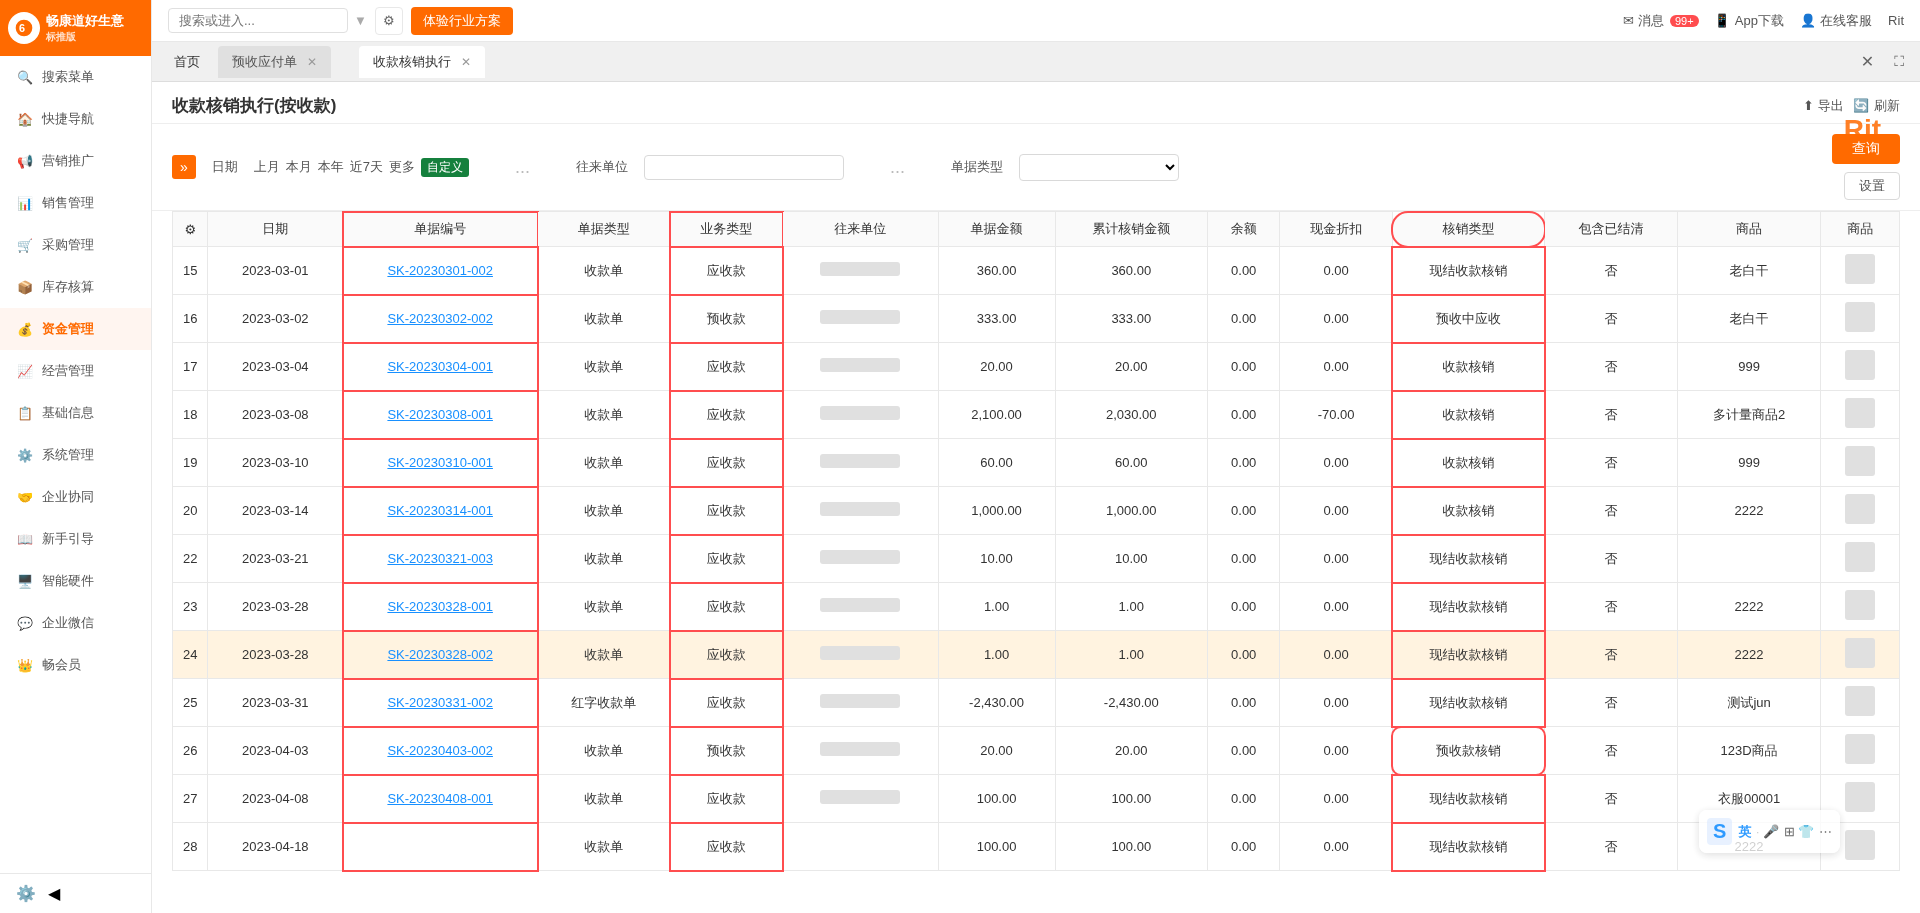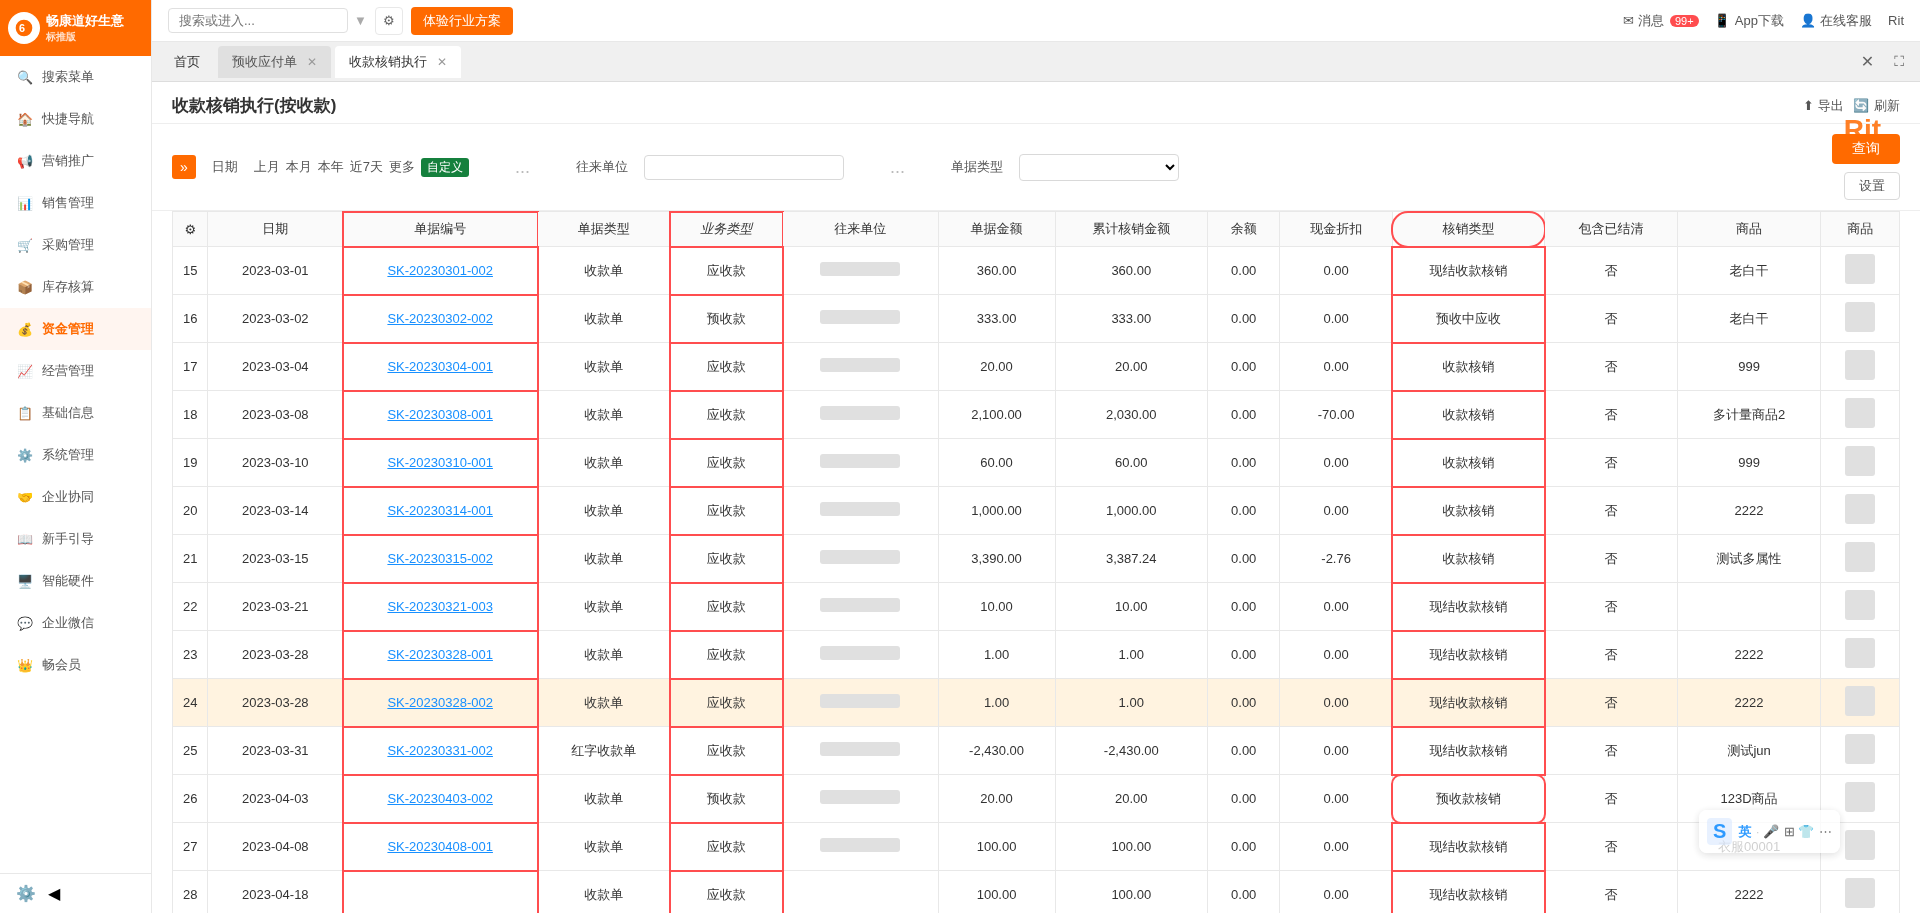--- a/index.html
+++ b/index.html
@@ -27,21 +27,21 @@
     .topbar-dropdown { display: flex; align-items: center; gap: 4px; cursor: pointer; }
     .topbar-gear { width: 28px; height: 28px; border-radius: 4px; border: 1px solid #e8e8e8; display: flex; align-items: center; justify-content: center; cursor: pointer; color: #666; }
     .topbar-btn-orange { background: #ff6a00; color: #fff; border: none; border-radius: 4px; padding: 5px 12px; cursor: pointer; font-size: 13px; }
     .topbar-right { display: flex; align-items: center; gap: 16px; color: #555; }
     .topbar-badge { background: #ff4d4f; color: #fff; border-radius: 10px; padding: 0 5px; font-size: 11px; margin-left: 2px; }
     .topbar-link { cursor: pointer; color: #555; display: flex; align-items: center; gap: 4px; }
 
     
     .tabbar { height: 40px; background: #f0f0f0; display: flex; align-items: center; border-bottom: 1px solid #ddd; padding: 0 8px; gap: 4px; }
     .tab { height: 32px; padding: 0 14px; display: flex; align-items: center; gap: 6px; border-radius: 4px 4px 0 0; cursor: pointer; font-size: 13px; background: #e0e0e0; color: #555; }
-    .tab.active { background: #fff; color: #333; font-weight: 500; }
+    .tab.active { background: #fff; color: #333; font-weight: 500; margin-left: 24px; }
     .tab-close { color: #999; font-size: 12px; cursor: pointer; margin-left: 4px; }
     .tab-home { background: transparent; color: #333; }
 
     
     .page-header { padding: 12px 20px 6px; background: #fff; border-bottom: 1px solid #eee; display: flex; align-items: center; justify-content: space-between; }
     .page-title { font-size: 17px; font-weight: bold; color: #333; }
     .page-actions { display: flex; gap: 10px; align-items: center; }
     .page-action-btn { display: flex; align-items: center; gap: 4px; color: #555; cursor: pointer; font-size: 13px; }
 
     
@@ -258,21 +258,21 @@
   </div>
 
   <div class="table-area">
     <table class="data-table">
       <thead>
         <tr>
           <th style="width:32px;"><span>⚙</span></th>
           <th>日期</th>
           <th style="outline:2px solid #ff4d4f;outline-offset:-1px;margin-left:28px;">单据编号</th>
           <th>单据类型</th>
-          <th style="outline:2px solid #ff4d4f;outline-offset:-1px;font-style:italic;">业务类型</th>
+          <th style="outline:2px solid #ff4d4f;outline-offset:-1px;">业务类型</th>
           <th>往来单位</th>
           <th>单据金额</th>
           <th>累计核销金额</th>
           <th>余额</th>
           <th>现金折扣</th>
           <th style="outline:2px solid #ff4d4f;outline-offset:-1px;border-radius:16px;">核销类型</th>
           <th>包含已结清</th>
           <th>商品</th>
           <th>商品</th>
         </tr>
@@ -368,36 +368,20 @@
     <td class="">1,000.00</td>
     <td class="">1,000.00</td>
     <td>0.00</td>
     <td class="">0.00</td>
     <td style="outline:2px solid #ff4d4f;outline-offset:-1px;">收款核销</td>
     <td>否</td>
     <td>2222</td>
     <td><span style="display:inline-block;width:30px;height:30px;background:#e0e0e0;border-radius:3px;"></span></td>
   </tr>
           <tr>
-    <td>21</td>
-    <td>2023-03-15</td>
-    <td style="outline:2px solid #ff4d4f;outline-offset:-1px;"><span class="link-cell">SK-20230315-002</span></td>
-    <td>收款单</td>
-    <td style="outline:2px solid #ff4d4f;outline-offset:-1px;">应收款</td>
-    <td><span style="display:inline-block;width:80px;height:14px;background:#e0e0e0;border-radius:3px;"></span></td>
-    <td class="">3,390.00</td>
-    <td class="">3,387.24</td>
-    <td>0.00</td>
-    <td class="negative">-2.76</td>
-    <td style="outline:2px solid #ff4d4f;outline-offset:-1px;">收款核销</td>
-    <td>否</td>
-    <td>测试多属性</td>
-    <td><span style="display:inline-block;width:30px;height:30px;background:#e0e0e0;border-radius:3px;"></span></td>
-  </tr>
-          <tr>
     <td>22</td>
     <td>2023-03-21</td>
     <td style="outline:2px solid #ff4d4f;outline-offset:-1px;"><span class="link-cell">SK-20230321-003</span></td>
     <td>收款单</td>
     <td style="outline:2px solid #ff4d4f;outline-offset:-1px;">应收款</td>
     <td><span style="display:inline-block;width:80px;height:14px;background:#e0e0e0;border-radius:3px;"></span></td>
     <td class="">10.00</td>
     <td class="">10.00</td>
     <td>0.00</td>
     <td class="">0.00</td>

